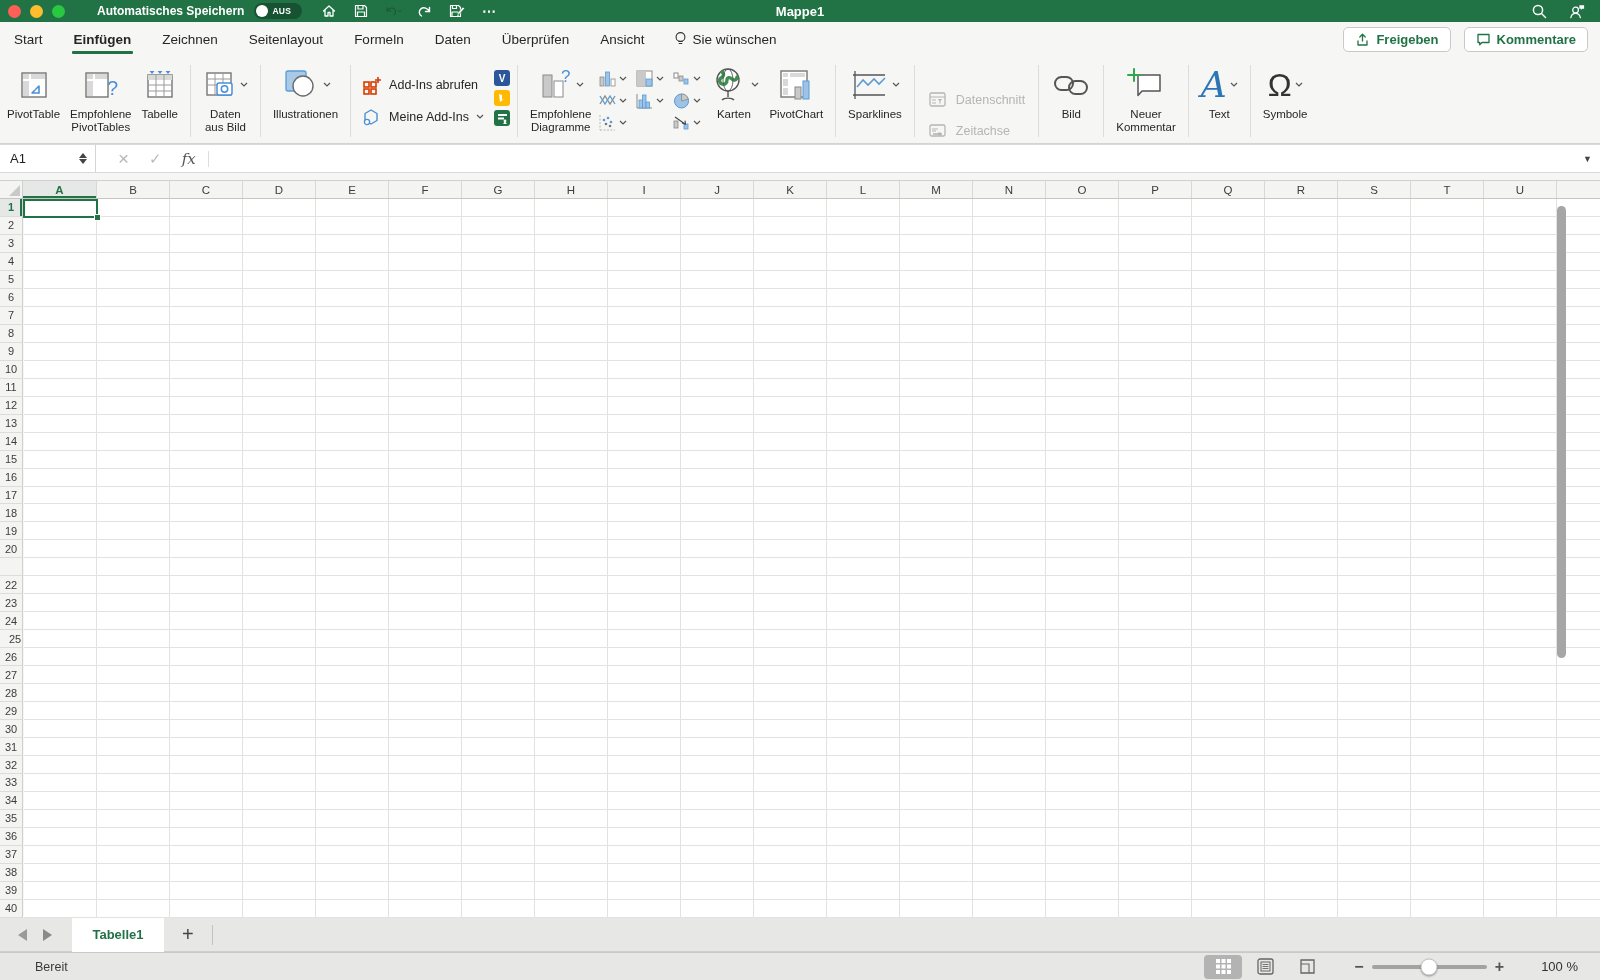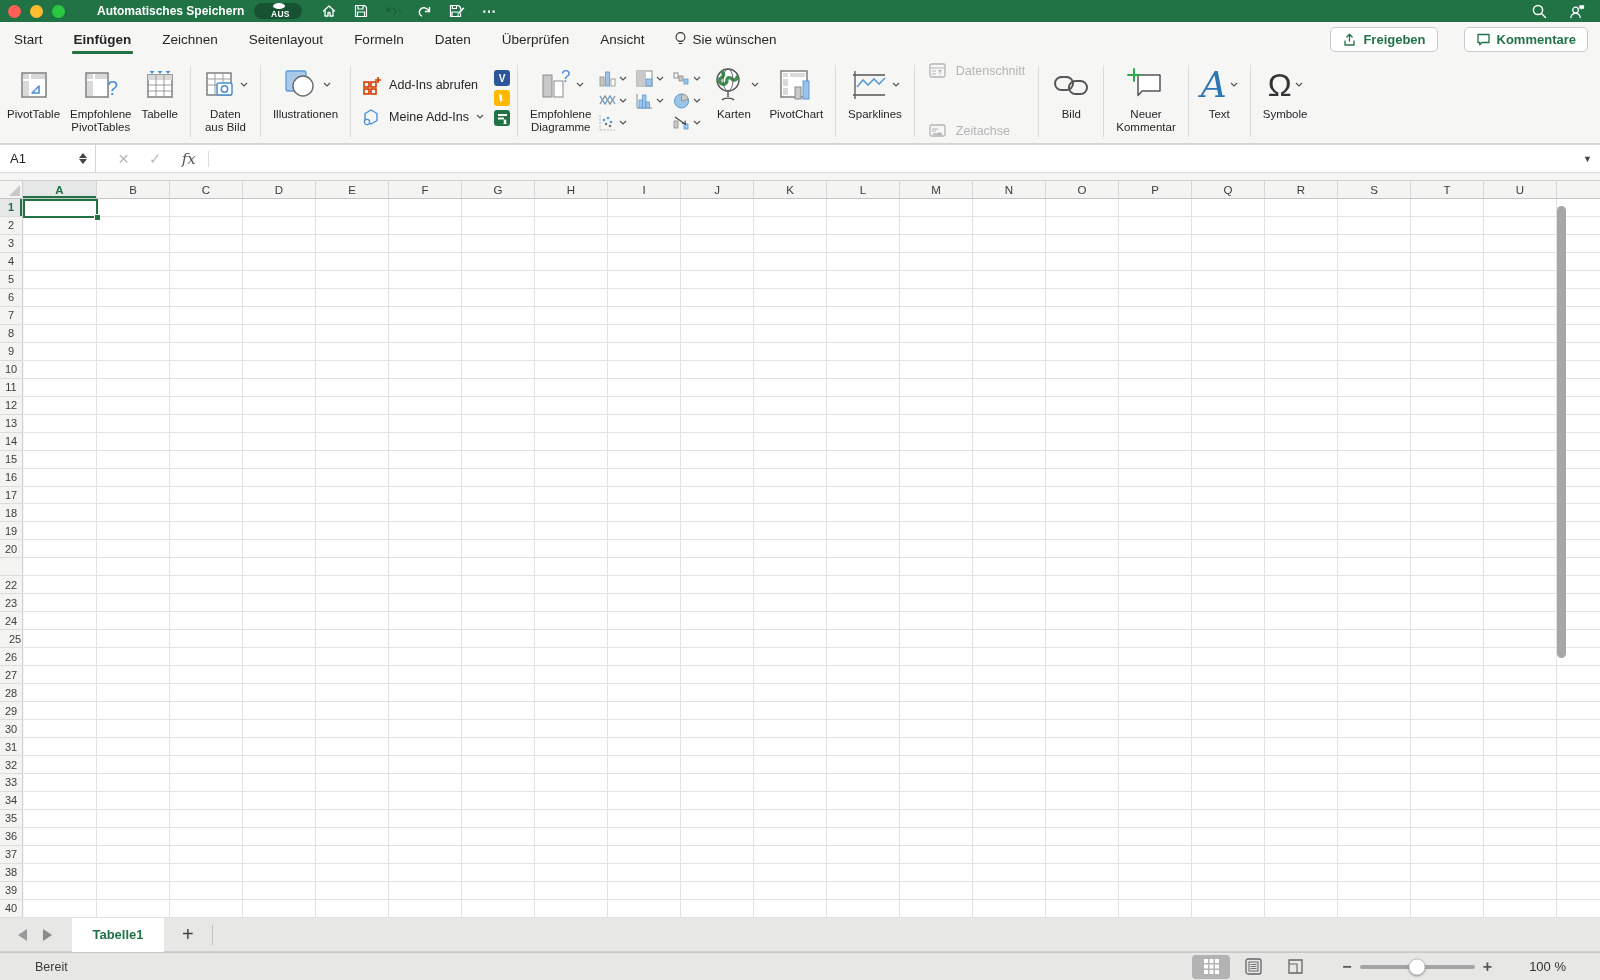--- a/index.html
+++ b/index.html
@@ -5,55 +5,55 @@
   * { margin:0; padding:0; box-sizing:border-box; }
   html,body { width:1600px; height:980px; overflow:hidden; }
   body { font-family:"Liberation Sans", sans-serif; background:#f6f6f5; position:relative; font-size:13px; color:#262626; }
 
   
   .titlebar { position:absolute; top:0; left:0; width:1600px; height:22px; background:#217346; display:flex; align-items:center; color:#fff; }
   .lights { display:flex; gap:9px; margin-left:8px; }
   .light { width:13px; height:13px; border-radius:50%; }
   .light.red{ background:#ff5f57;} .light.yellow{ background:#febc2e;} .light.green{ background:#28c840;}
   .autosave { margin-left:32px; font-size:12px; font-weight:bold; color:#fff; }
-  .toggle { margin-left:10px; width:48px; height:16px; border-radius:8px; background:rgba(0,0,0,.28); display:flex; align-items:center; position:relative;flex-direction:column; }
+  .toggle { margin-left:10px; width:48px; height:16px; border-radius:8px; background:rgba(0,0,0,.28); display:flex; align-items:center; position:relative; }
   .toggle .knob { width:12px; height:12px; border-radius:50%; background:#fff; margin-left:2px; }
   .toggle .tstate { font-size:8.5px; font-weight:bold; color:#fff; margin-left:4px; letter-spacing:.3px; }
   .tb-icons { display:flex; align-items:center; gap:14px; margin-left:18px; }
   .tb-icon { width:18px; height:18px; display:flex; align-items:center; justify-content:center; }
   .tb-title { position:absolute; left:0; right:0; text-align:center; font-weight:bold; font-size:13px; pointer-events:none; }
   .tb-right { position:absolute; right:14px; top:0; height:22px; display:flex; align-items:center; gap:20px; }
   .ellipsis { color:#fff; font-size:14px; font-weight:bold; letter-spacing:1px; }
 
   
   .menubar { position:absolute; top:22px; left:0; width:1600px; height:35px; background:#f6f6f5; display:flex; align-items:center; }
   .menu-tabs { display:flex; align-items:center; gap:27px; margin-left:12px; }
   .mtab { font-size:13.5px; color:#262626; position:relative; padding:8px 2px; cursor:default; }
   .mtab.active { font-weight:bold; }
   .mtab.active::after { content:""; position:absolute; left:0; right:0; bottom:1px; height:3px; background:#217346; border-radius:1px; }
   .tellme { display:flex; align-items:center; gap:6px; margin-left:27px; }
   .tellme span { font-size:13.5px; }
-  .mb-right { position:absolute; right:12px; display:flex; gap:26px;justify-content:space-between; }
+  .mb-right { position:absolute; right:12px; display:flex; gap:13px;justify-content:space-between; }
   .pill-btn { display:flex; align-items:center; gap:6px; background:#fff; border:1px solid #c9c9c9; border-radius:5px; height:25px; padding:0 11px; color:#217346; font-weight:bold; font-size:13px; }
 
   
   .ribbon { position:absolute; top:57px; left:0; width:1600px; height:87px; background:#f6f6f5; border-bottom:1px solid #d4d4d4; display:flex; align-items:flex-start; padding:5px 6px 0 2px; }
   .rib-sep { width:1px; background:#dcdcdc; height:72px; margin:3px 7px 0 7px; flex:0 0 1px; }
   .big-btn { display:flex; flex-direction:column; align-items:center; padding:0 5px; }
   .big-btn .ic { height:46px; display:flex; align-items:center; justify-content:center; }
   .rlabel { font-size:11.5px; color:#262626; text-align:center; line-height:13px; white-space:pre-line; }
   .withchev { display:flex; align-items:center; gap:3px; }
   .chev { width:8px; height:6px; flex:0 0 auto; }
   .addins-col { display:flex; flex-direction:column; justify-content:center; gap:12px; height:78px; padding:0 4px; }
   .addin-row { display:flex; align-items:center; gap:7px; font-size:12.5px; color:#262626; }
   .pinned-col { display:flex; flex-direction:column; gap:4px; padding-top:8px; margin-left:6px; }
   .pinned { width:16px; height:16px; border-radius:3px; display:flex; align-items:center; justify-content:center; color:#fff; font-size:10px; font-weight:bold; }
   .chart-grid { display:grid; grid-template-columns:repeat(3,auto); column-gap:4px; row-gap:1px; align-items:center; margin-top:6px; }
   .mini-btn { display:flex; align-items:center; gap:2px; padding:1px 2px; }
-  .disabled-col { display:flex; flex-direction:column; gap:13px; justify-content:space-between; height:78px; padding:0 6px; }
+  .disabled-col { display:flex; flex-direction:column; gap:13px; justify-content:flex-end; height:78px; padding:0 6px; }
   .dis-row { display:flex; align-items:center; gap:8px; color:#b5b5b5; font-size:12.5px; }
 
   
   .fbar { position:absolute; top:144px; left:0; width:1600px; height:29px; background:#fff; border-top:1px solid #d9d9d9; border-bottom:1px solid #d9d9d9; display:flex; align-items:center; }
   .namebox { width:96px; height:100%; border-right:1px solid #d5d5d5; display:flex; align-items:center; position:relative; }
   .namebox .nval { margin-left:10px; font-size:13px; color:#222; }
   .stepper { position:absolute; right:8px; display:flex; flex-direction:column; gap:1px; align-items:center; }
   .stepper i { width:0; height:0; border-left:4px solid transparent; border-right:4px solid transparent; display:block; }
   .step-up { border-bottom:5px solid #444; }
   .step-dn { border-top:5px solid #444; }
@@ -97,21 +97,21 @@
   
   .statusbar { position:absolute; top:952px; left:0; width:1600px; height:28px; background:#e7e7e6; border-top:1px solid #c9c9c9; display:flex; align-items:center; }
   .status-text { margin-left:35px; font-size:12.5px; color:#3a3a3a; }
   .sb-right { position:absolute; right:0; display:flex; align-items:center; height:100%; }
   .view-btn { width:38px; height:24px; border-radius:4px; display:flex; align-items:center; justify-content:center; margin-right:4px; }
   .view-btn.active { background:#b3b3b3; }
   .zoom-minus,.zoom-plus { font-size:16px; color:#555; font-weight:bold; padding:0 8px; }
   .zoom-minus { margin-left:16px; }
   .slider { width:115px; height:4px; background:#a3a3a3; border-radius:2px; position:relative; }
   .slider .knob { position:absolute; left:50%; top:50%; transform:translate(-50%,-50%); width:17px; height:17px; border-radius:50%; background:#fff; border:1px solid #c4c4c4; box-shadow:0 1px 2px rgba(0,0,0,.35); }
-  .zoom-label { width:66px; text-align:right; margin-right:34px; font-size:13px; color:#333; }
+  .zoom-label { width:66px; text-align:right; margin-right:22px; font-size:13px; color:#333; }
   svg { display:block; }
 </style>
 </head>
 <body>
 
 <div class="titlebar">
   <div class="lights">
     <div class="light red"></div>
     <div class="light yellow"></div>
     <div class="light green"></div>
@@ -146,20 +146,21 @@
     <div class="tb-icon">
       <svg width="18" height="16" viewBox="0 0 18 16">
           <path d="M2.5 2.5h8l2 2v9h-10z M4.5 2.5v3h4v-3 M4 13V9h6v4" fill="none" stroke="#fff" stroke-width="1.2" stroke-linejoin="round"></path>
           <path d="M10 9.5 15 4l1.5 1.5-5 5.5-2 .5z" fill="#fff" stroke="#217346" stroke-width=".6"></path>
         </svg>
     </div>
     <div class="tb-icon">
         <span class="ellipsis">⋯</span>
       </div>
   </div>
+  <div class="tb-title">Mappe1</div>
   <div class="tb-right">
     <div class="tb-icon">
       <svg width="17" height="17" viewBox="0 0 17 17">
           <circle cx="7" cy="7" r="4.6" fill="none" stroke="#fff" stroke-width="1.5"></circle>
           <line x1="10.5" y1="10.5" x2="14.5" y2="14.5" stroke="#fff" stroke-width="1.5" stroke-linecap="round"></line>
         </svg>
     </div>
     <div class="tb-icon">
       <svg width="19" height="17" viewBox="0 0 19 17">
           <circle cx="8" cy="7" r="3" fill="none" stroke="#fff" stroke-width="1.3"></circle>

